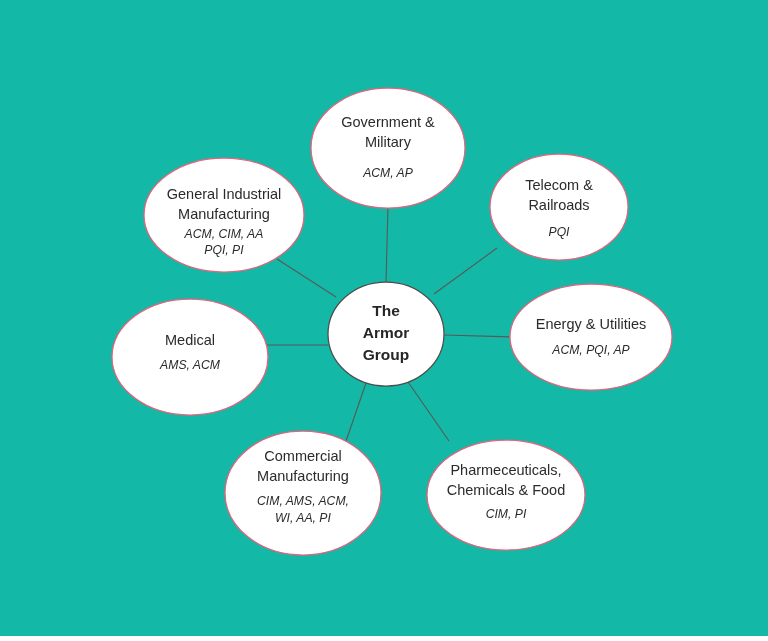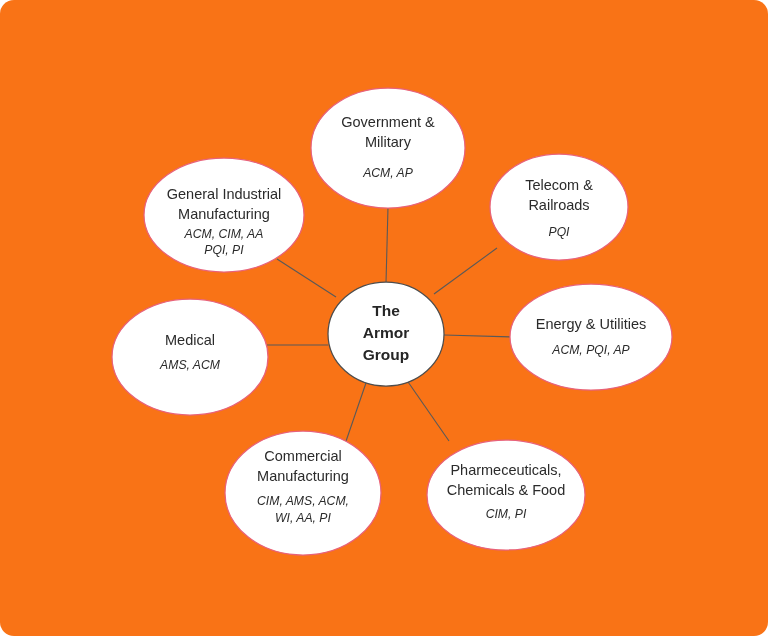--- a/index.html
+++ b/index.html
@@ -10,22 +10,21 @@
   body {
     width: 768px;
     height: 641px;
     font-family: "Liberation Sans", sans-serif;
     overflow: hidden;
   }
   #diagram-root {
     position: relative;
     width: 768px;
     height: 636px;
-    background: #f97316;
-    border-radius: 14px;
+    background: #14b8a6;
   }
   svg#diagram {
     display: block;
     width: 768px;
     height: 641px;
   }
   .spoke-line {
     stroke: #595959;
     stroke-width: 1.1;
     fill: none;

